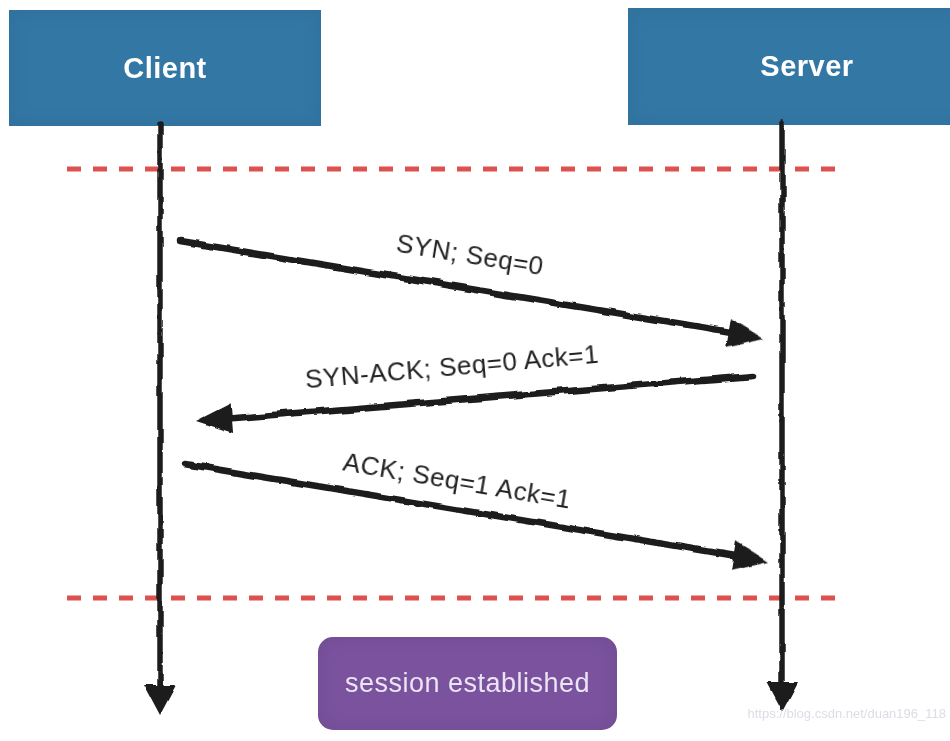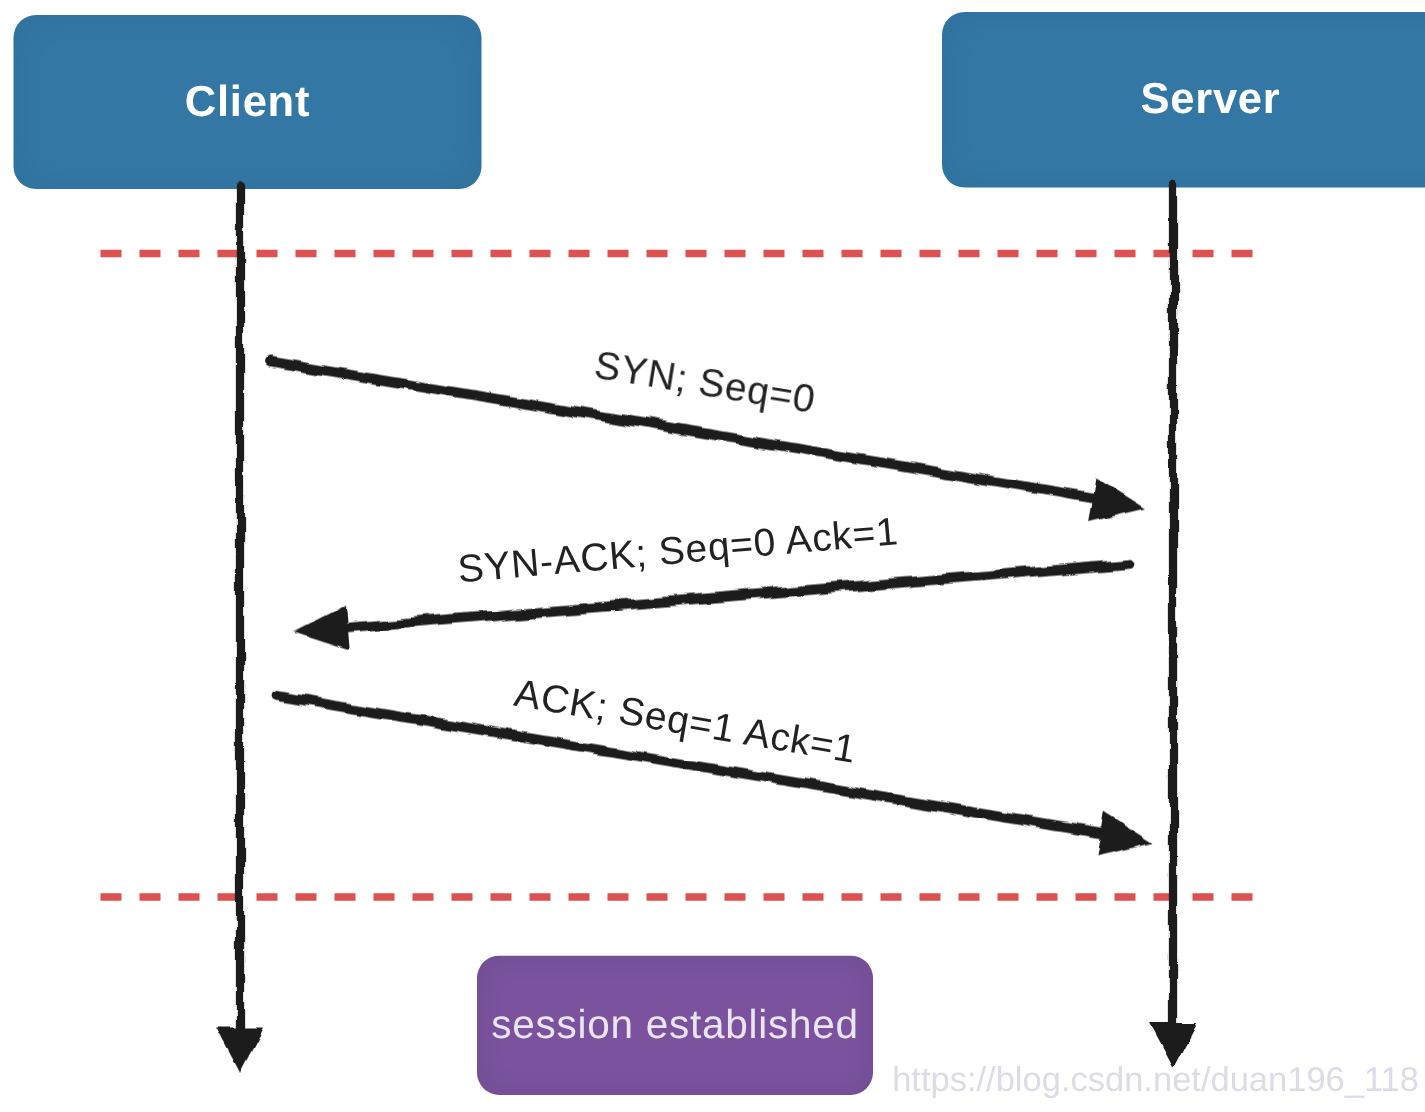--- a/index.html
+++ b/index.html
@@ -15,21 +15,20 @@
     position: absolute;
     display: flex;
     align-items: center;
     justify-content: center;
     background: var(--actor_box, #3377a5);
     color: #ffffff;
     font-weight: bold;
     font-size: 29px;
     letter-spacing: 0.5px;
     box-shadow: inset 0 0 25px rgba(0,0,0,0.06);
-    border-radius: 15px;
   }
   .actor-box.client { left: 9px;   top: 10px; width: 312px; height: 116px; }
   .actor-box.server { left: 628px; top: 8px;  width: 358px; height: 117px; }
 
   svg.layer { position: absolute; left: 0; top: 0; }
   .divider-line {
     stroke: var(--divider, #dd5151);
     stroke-width: 5;
     stroke-dasharray: 14 12;
     fill: none;
@@ -45,36 +44,36 @@
     letter-spacing: 0.5px;
     transform-origin: center center;
   }
   .msg-label.msg1 { left: 470px; top: 255px; transform: translate(-50%,-50%) rotate(9.2deg); }
   .msg-label.msg2 { left: 452px; top: 367px; transform: translate(-50%,-50%) rotate(-5deg); }
   .msg-label.msg3 { left: 457px; top: 481px; transform: translate(-50%,-50%) rotate(9.6deg); }
 
   .status-badge {
     position: absolute;
     left: 318px; top: 637px;
-    width: 264px; height: 93px;
+    width: 299px; height: 93px;
     background: var(--status_box, #7a529e);
     border-radius: 15px;
     display: flex;
     align-items: center;
     justify-content: center;
     color: #ebe5f3;
     font-size: 27px;
     letter-spacing: 0.5px;
     box-shadow: inset 0 0 20px rgba(0,0,0,0.08);
   }
   .watermark {
     position: absolute;
     right: 4px; top: 706px;
     color: var(--watermark, #dcdce6);
-    font-size: 23px;
+    font-size: 13px;
     white-space: nowrap;
   }
 </style>
 </head>
 <body>
 
 <div class="canvas">
 
   <div class="actor-box client">
     <span>Client</span>

